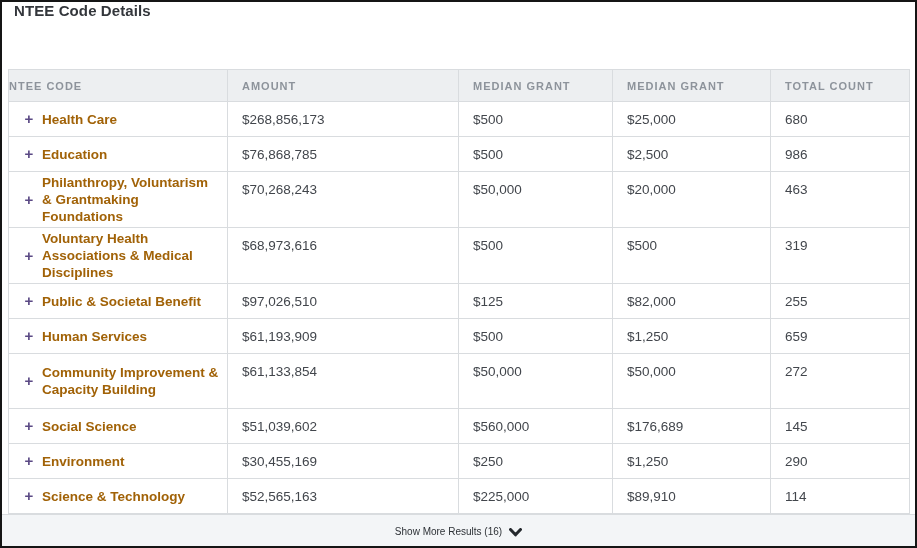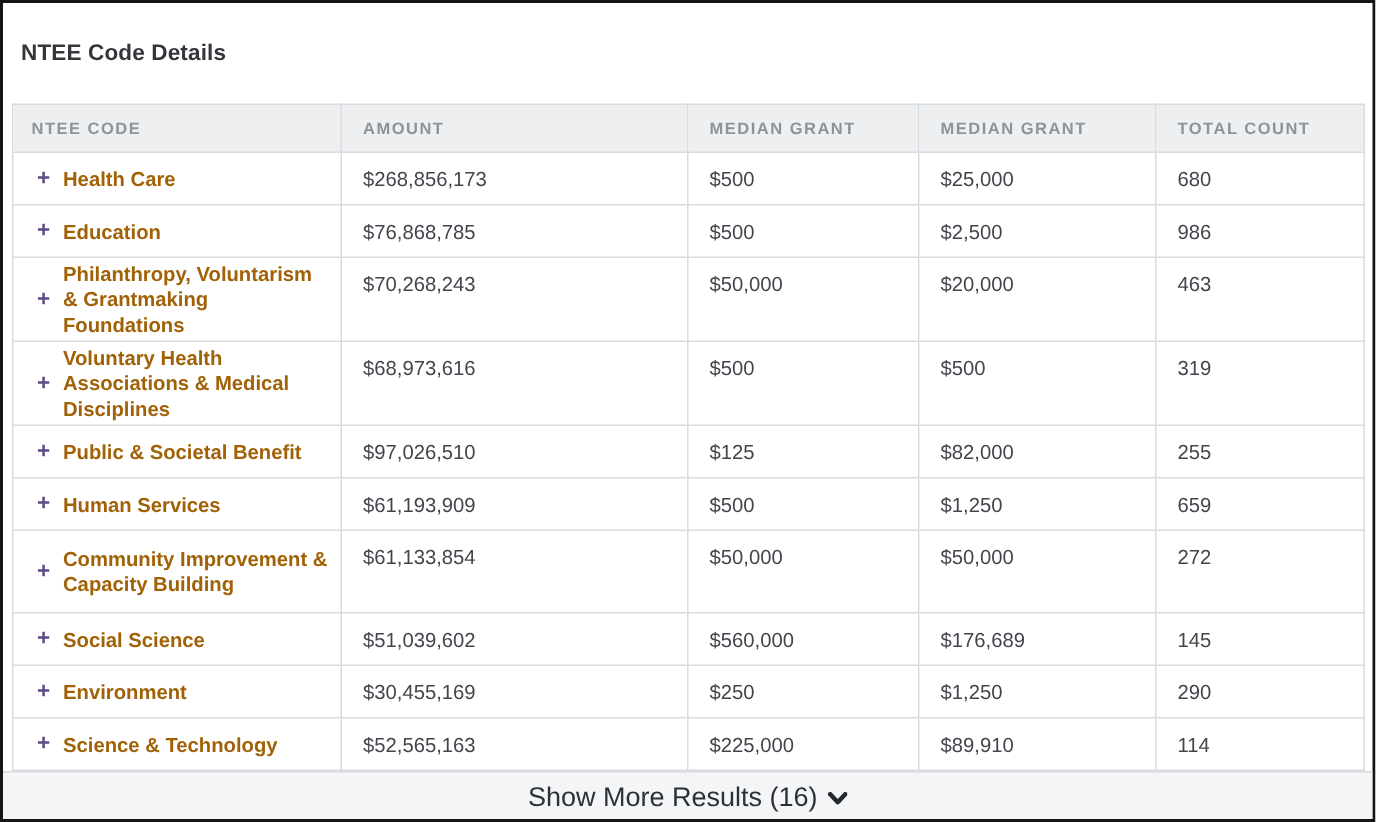--- a/index.html
+++ b/index.html
@@ -1,41 +1,41 @@
 <!DOCTYPE html>
 <html><head>
 <meta charset="utf-8">
 <style>
   * { margin:0; padding:0; box-sizing:border-box; }
   html,body { background:#fff; }
   body { width:917px; height:548px; font-family:"Liberation Sans","DejaVu Sans",sans-serif; }
   .frame { width:917px; height:548px; border:2px solid #151515; background:#fff; display:flex; flex-direction:column; overflow:hidden; }
 
-  .topbar { height:67px; flex:0 0 67px; display:flex; align-items:center; justify-content:space-between; padding:0 14px 0 12px; }
+  .topbar { height:67px; flex:0 0 67px; display:flex; justify-content:space-between; padding:0 14px 0 12px; }
   .title { font-size:15px; font-weight:700; color:#33363b; letter-spacing:.1px; }
 
   .searchbox { display:flex; align-items:stretch; height:33px; width:205px; border:1px solid #d2d5d9; border-radius:17px; background:#fff; overflow:hidden; }
   .searchbox input { border:none; outline:none; flex:1; min-width:0; padding:0 8px 0 14px; font-size:14px; color:#34383d; font-family:inherit; background:transparent; }
   .searchbox input::placeholder { color:#60656b; opacity:1; }
   .search-divider { width:1px; background:#d2d5d9; }
   .search-btn { width:37px; border:none; background:#fff; display:flex; align-items:center; justify-content:center; cursor:pointer; }
 
   table { width:901px; margin-left:6px; border-collapse:collapse; table-layout:fixed; }
   th, td { border:1px solid #d9dcdf; }
   th { background:#edeff1; height:32px; font-size:11px; font-weight:600; color:#8d939b; letter-spacing:1px; text-align:left; padding:0 4px 0 14px; white-space:nowrap; overflow:hidden; }
-  th:first-child { padding-left:12px;margin-left:31px; }
+  th:first-child { padding-left:0;margin-left:31px; }
   td { vertical-align:top; padding:9px 8px 8px 14px; font-size:13.5px; color:#42464c; height:35px; line-height:17px; }
   tr.tall td { height:55px; }
   td.ntee-cell { vertical-align:middle; padding:2px 6px; }
   .ntee-wrap { display:flex; align-items:center; }
   .plus { color:#5b4a85; font-weight:700; font-size:15px; flex:0 0 14px; margin:0 6px 0 7px; text-align:center; cursor:pointer; line-height:14px; }
   .ntee-label { color:#a16207; font-weight:600; font-size:13.5px; line-height:17px; cursor:pointer; }
 
   .footer { margin-top:auto; height:33px; flex:0 0 33px; background:#f3f5f7; border-top:1px solid #d9dcdf; display:flex; align-items:center; justify-content:center; gap:7px; cursor:pointer; }
-  .footer-label { font-size:18px; color:#2d3136; }
+  .footer-label { font-size:10px; color:#2d3136; }
   .chev { display:block; margin-top:2px; }
 </style>
 </head>
 <body>
 
 <div class="frame">
 
   <div class="topbar">
     <div class="title">NTEE Code Details</div>
   </div>

